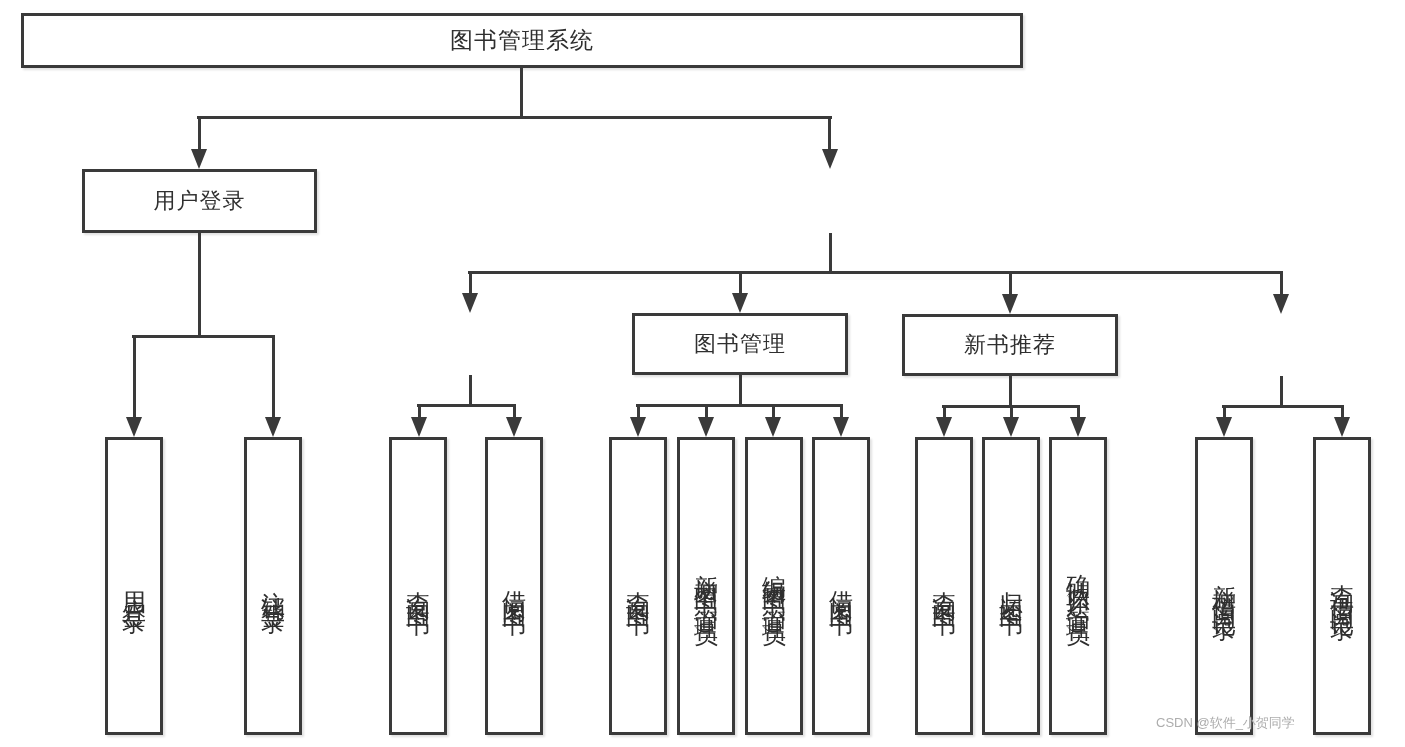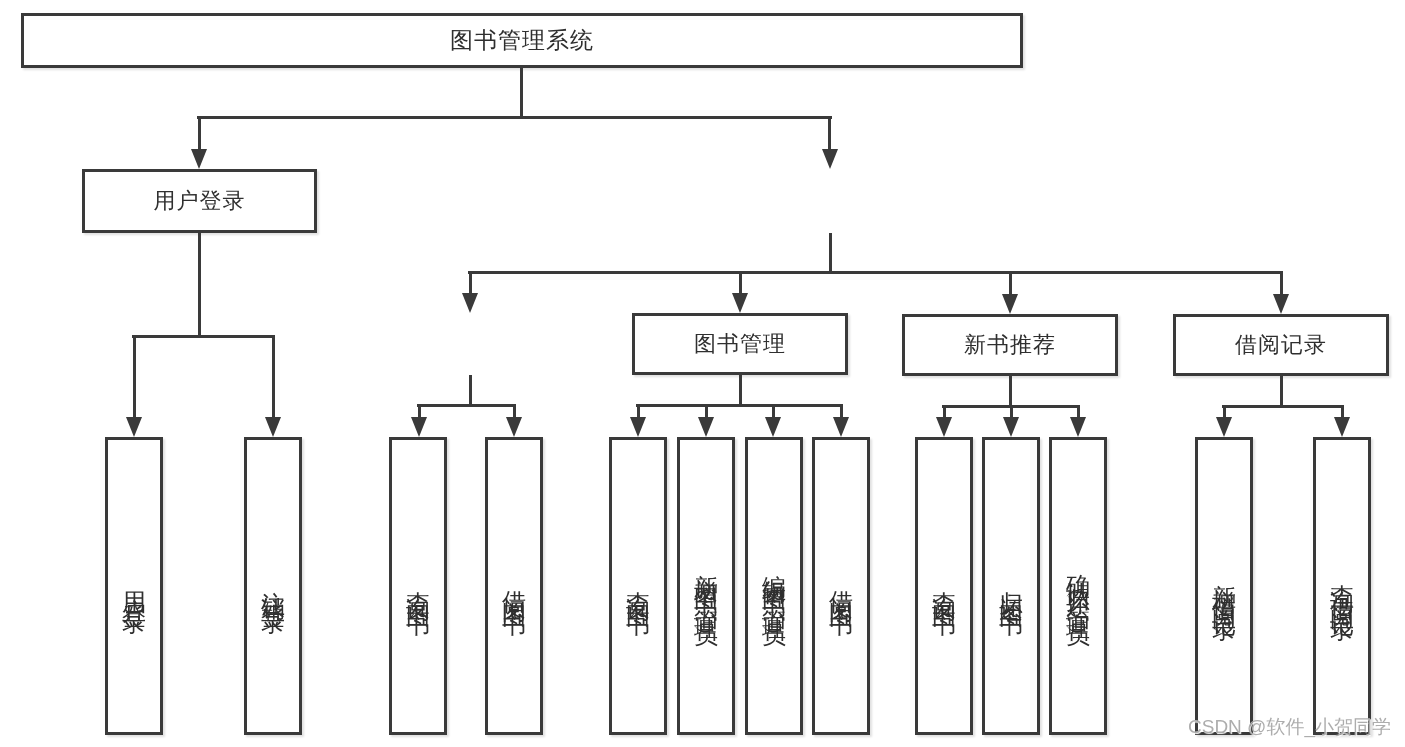--- a/index.html
+++ b/index.html
@@ -40,38 +40,37 @@
   }
   
   .vl{position:absolute;width:3px;background:var(--line);}
   .hl{position:absolute;height:3px;background:var(--line);}
   .ah{position:absolute;width:0;height:0;
       border-left:8px solid transparent;
       border-right:8px solid transparent;
       border-top:20px solid var(--line);}
   
   .watermark{
-    position:absolute;left:1188px;top:714px;
-    font-size:19px;color:var(--watermark_gray);
+    position:absolute;left:1156px;top:714px;
+    font-size:13px;color:var(--watermark_gray);
     text-shadow:1px 1px 1px #ffffff;
     white-space:nowrap;z-index:5;
   }
 </style>
 </head>
 <body>
 
 <div id="canvas">
 
   <div class="box" style="left:21px;top:13px;width:1002px;height:55px;font-size:23px">图书管理系统</div>
 
   <div class="box" style="left:82px;top:169px;width:235px;height:64px">用户登录</div>
 
   <div class="box" style="left:632px;top:313px;width:216px;height:62px">图书管理</div>
   <div class="box" style="left:902px;top:314px;width:216px;height:62px">新书推荐</div>
-  <div class="box" style="left:1173px;top:314px;width:216px;height:62px">借阅记录</div>
 
   <div class="vbox" style="left:105px">
     <span class="vtext">用户登录</span>
     </div>
   <div class="vbox" style="left:244px">
     <span class="vtext">注销登录</span>
     </div>
 
   <div class="vbox" style="left:389px">
     <span class="vtext">查询图书</span>

